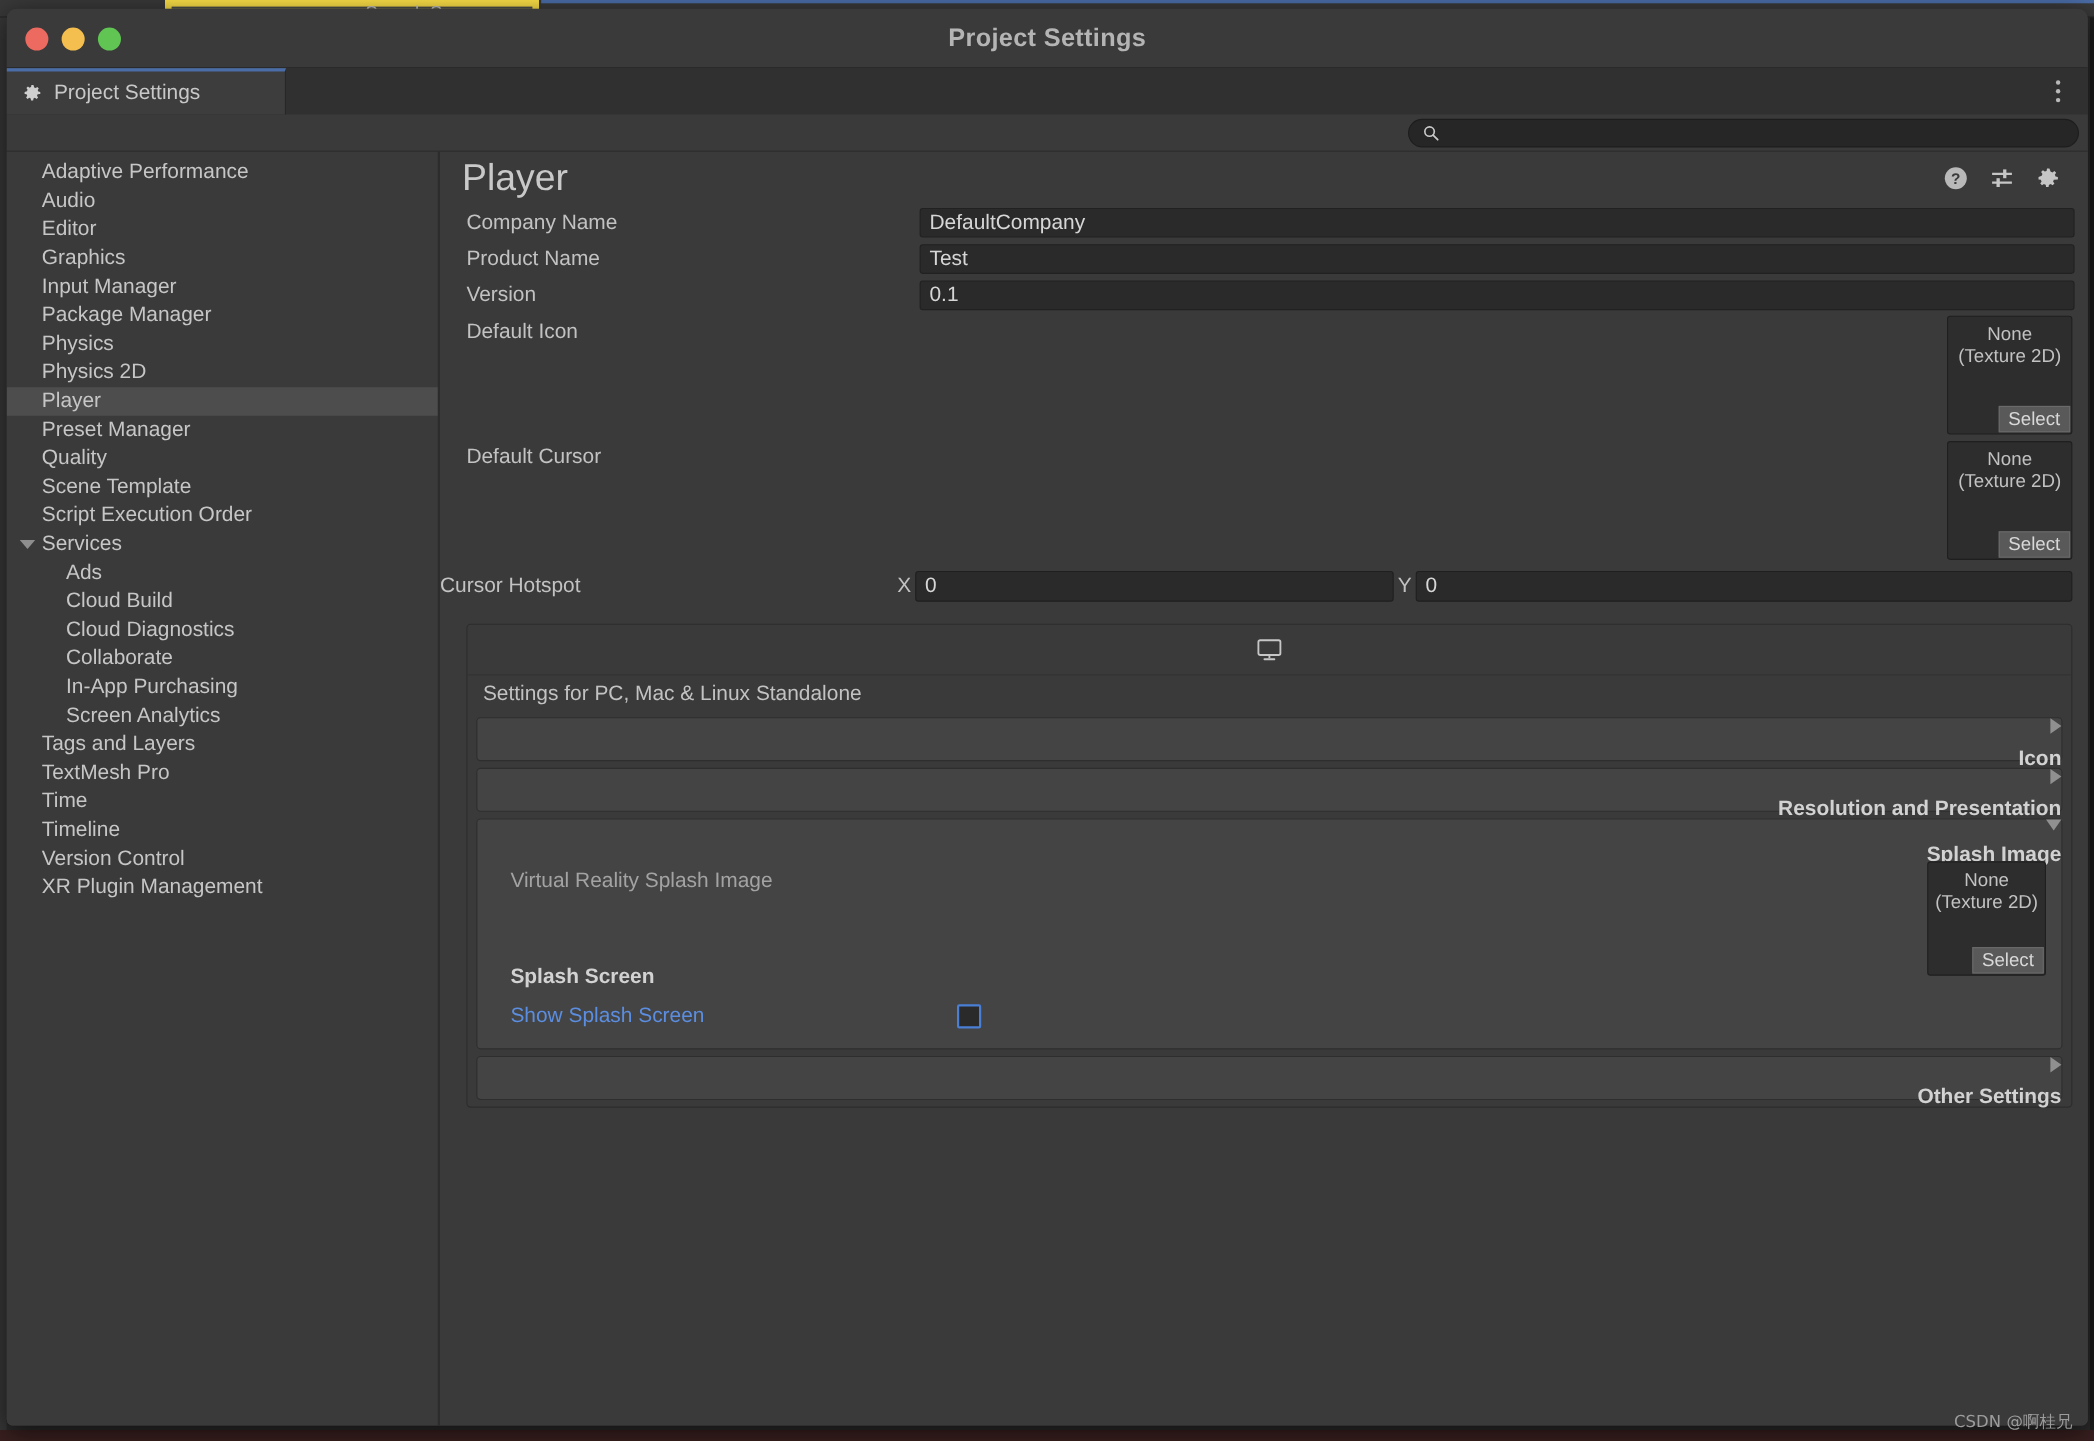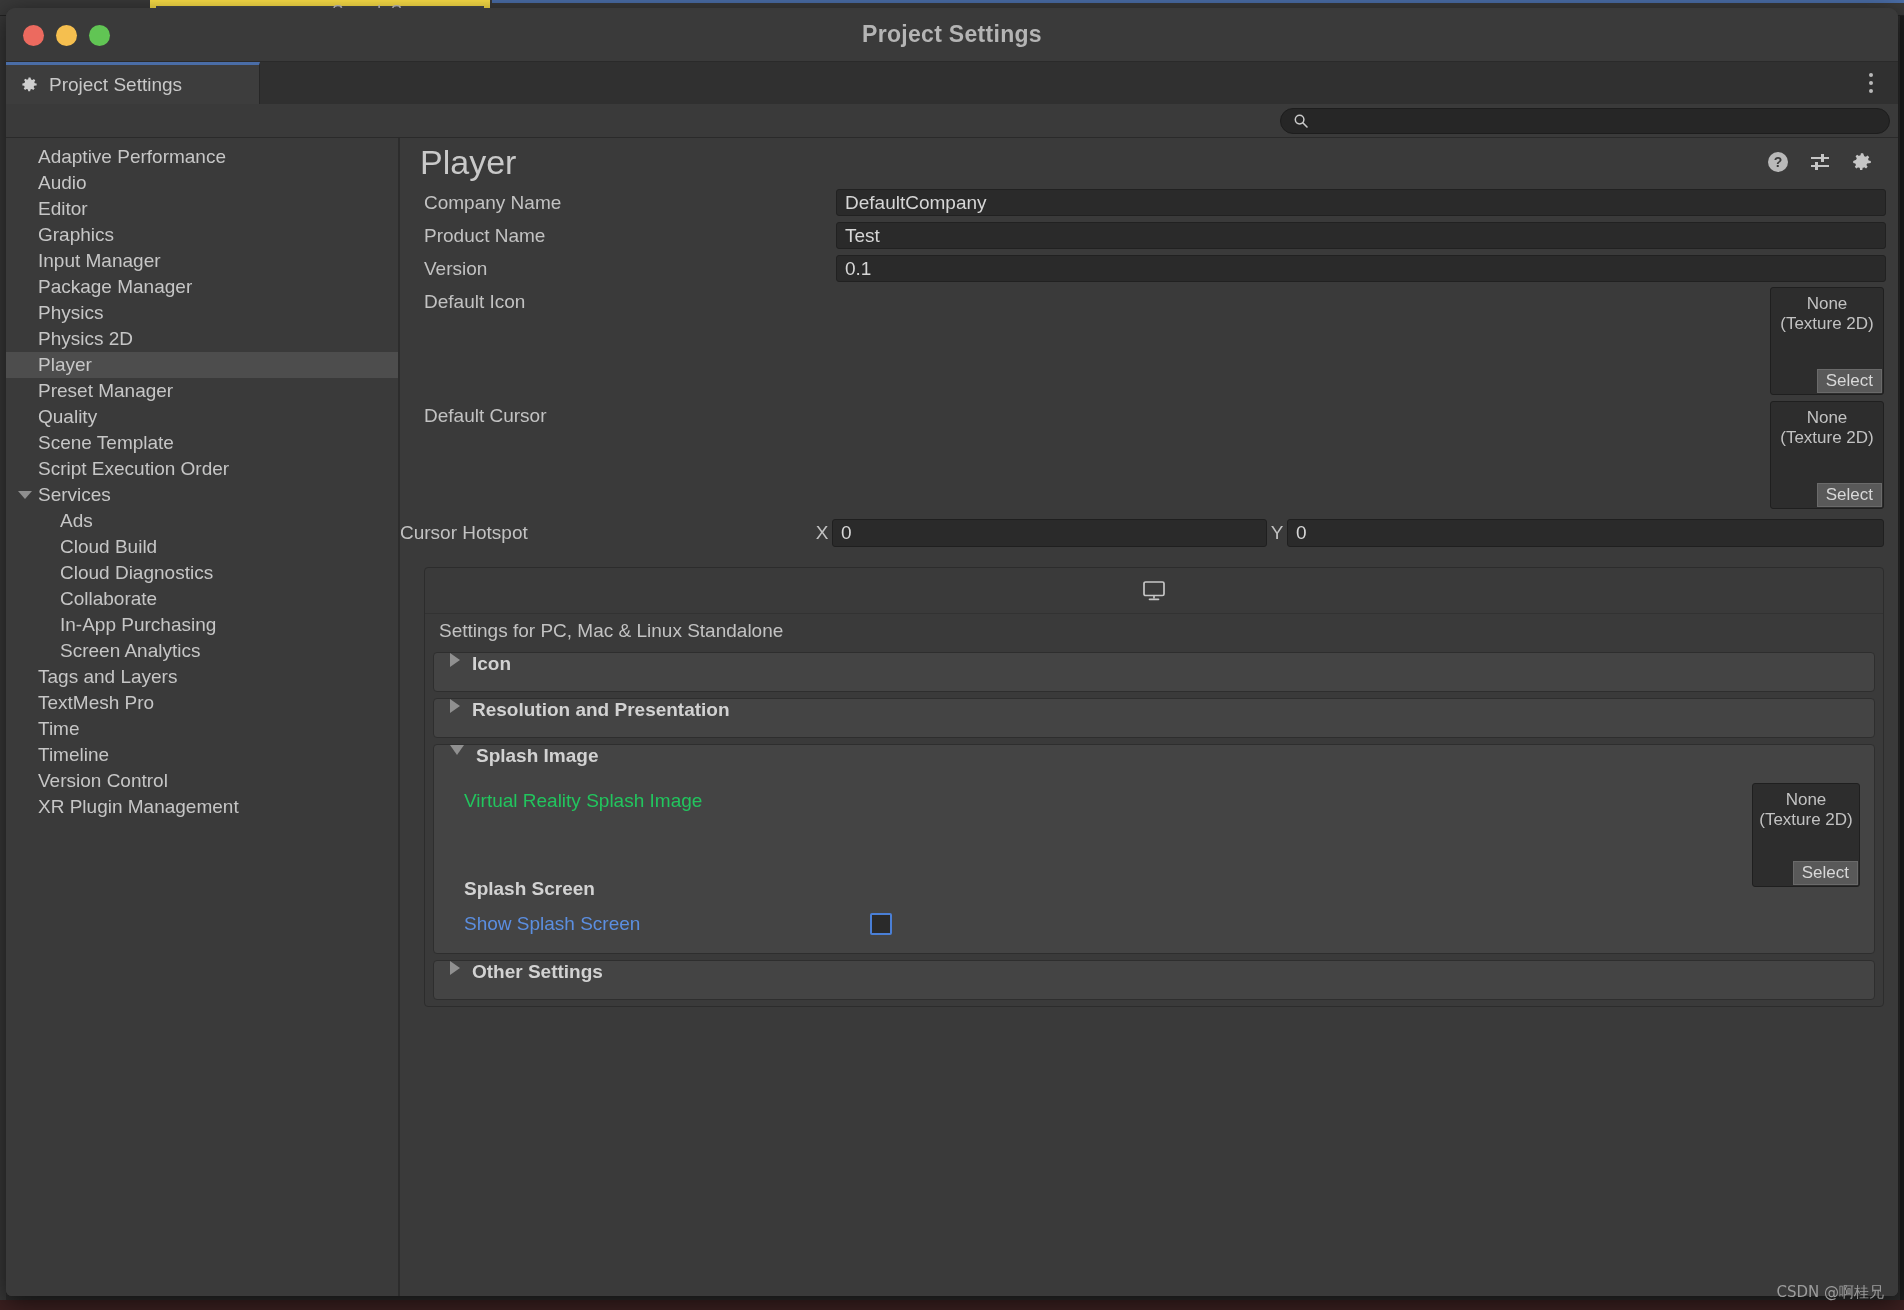--- a/index.html
+++ b/index.html
@@ -234,38 +234,38 @@
     padding: 6px 0 10px 14px;
   }
 
   .foldout {
     margin: 0 8px 6px 8px;
     background: #444444;
     border: 1px solid #2e2e2e; border-radius: 4px;
     min-height: 38px;
   }
   .foldout-head {
-    height: 38px; display: flex; align-items: flex-start; gap: 12px;
-    padding-left: 16px; cursor: pointer;
+    height: 38px; display: flex; align-items: flex-end; gap: 12px;
+    padding-left: 16px; cursor: pointer; flex-direction: column;
   }
   .tri-right {
     width: 0; height: 0;
     border-top: 7px solid transparent; border-bottom: 7px solid transparent;
     border-left: 10px solid #909090;
   }
   .tri-down {
     width: 0; height: 0;
     border-left: 7px solid transparent; border-right: 7px solid transparent;
     border-top: 10px solid #909090;
   }
   .foldout-title { font-size: 19px; font-weight: bold; color: #d2d2d2; }
 
   .foldout-body { padding: 0 0 12px 0; position: relative; }
   .sub-label {
-    font-size: 19px; color: #22c55e;
+    font-size: 19px; color: #a3a3a3;
     padding-left: 30px; height: 36px; display: flex; align-items: center;
   }
   .vr-splash-box {
     position: absolute; right: 14px; top: 0;
     width: 108px; height: 104px;
     background: #2d2d2d; border: 1px solid #1f1f1f; border-radius: 3px;
     color: #c2c2c2; font-size: 17px; text-align: center;
     padding-top: 6px; line-height: 1.15;
   }
   .vr-splash-box .select-btn {

